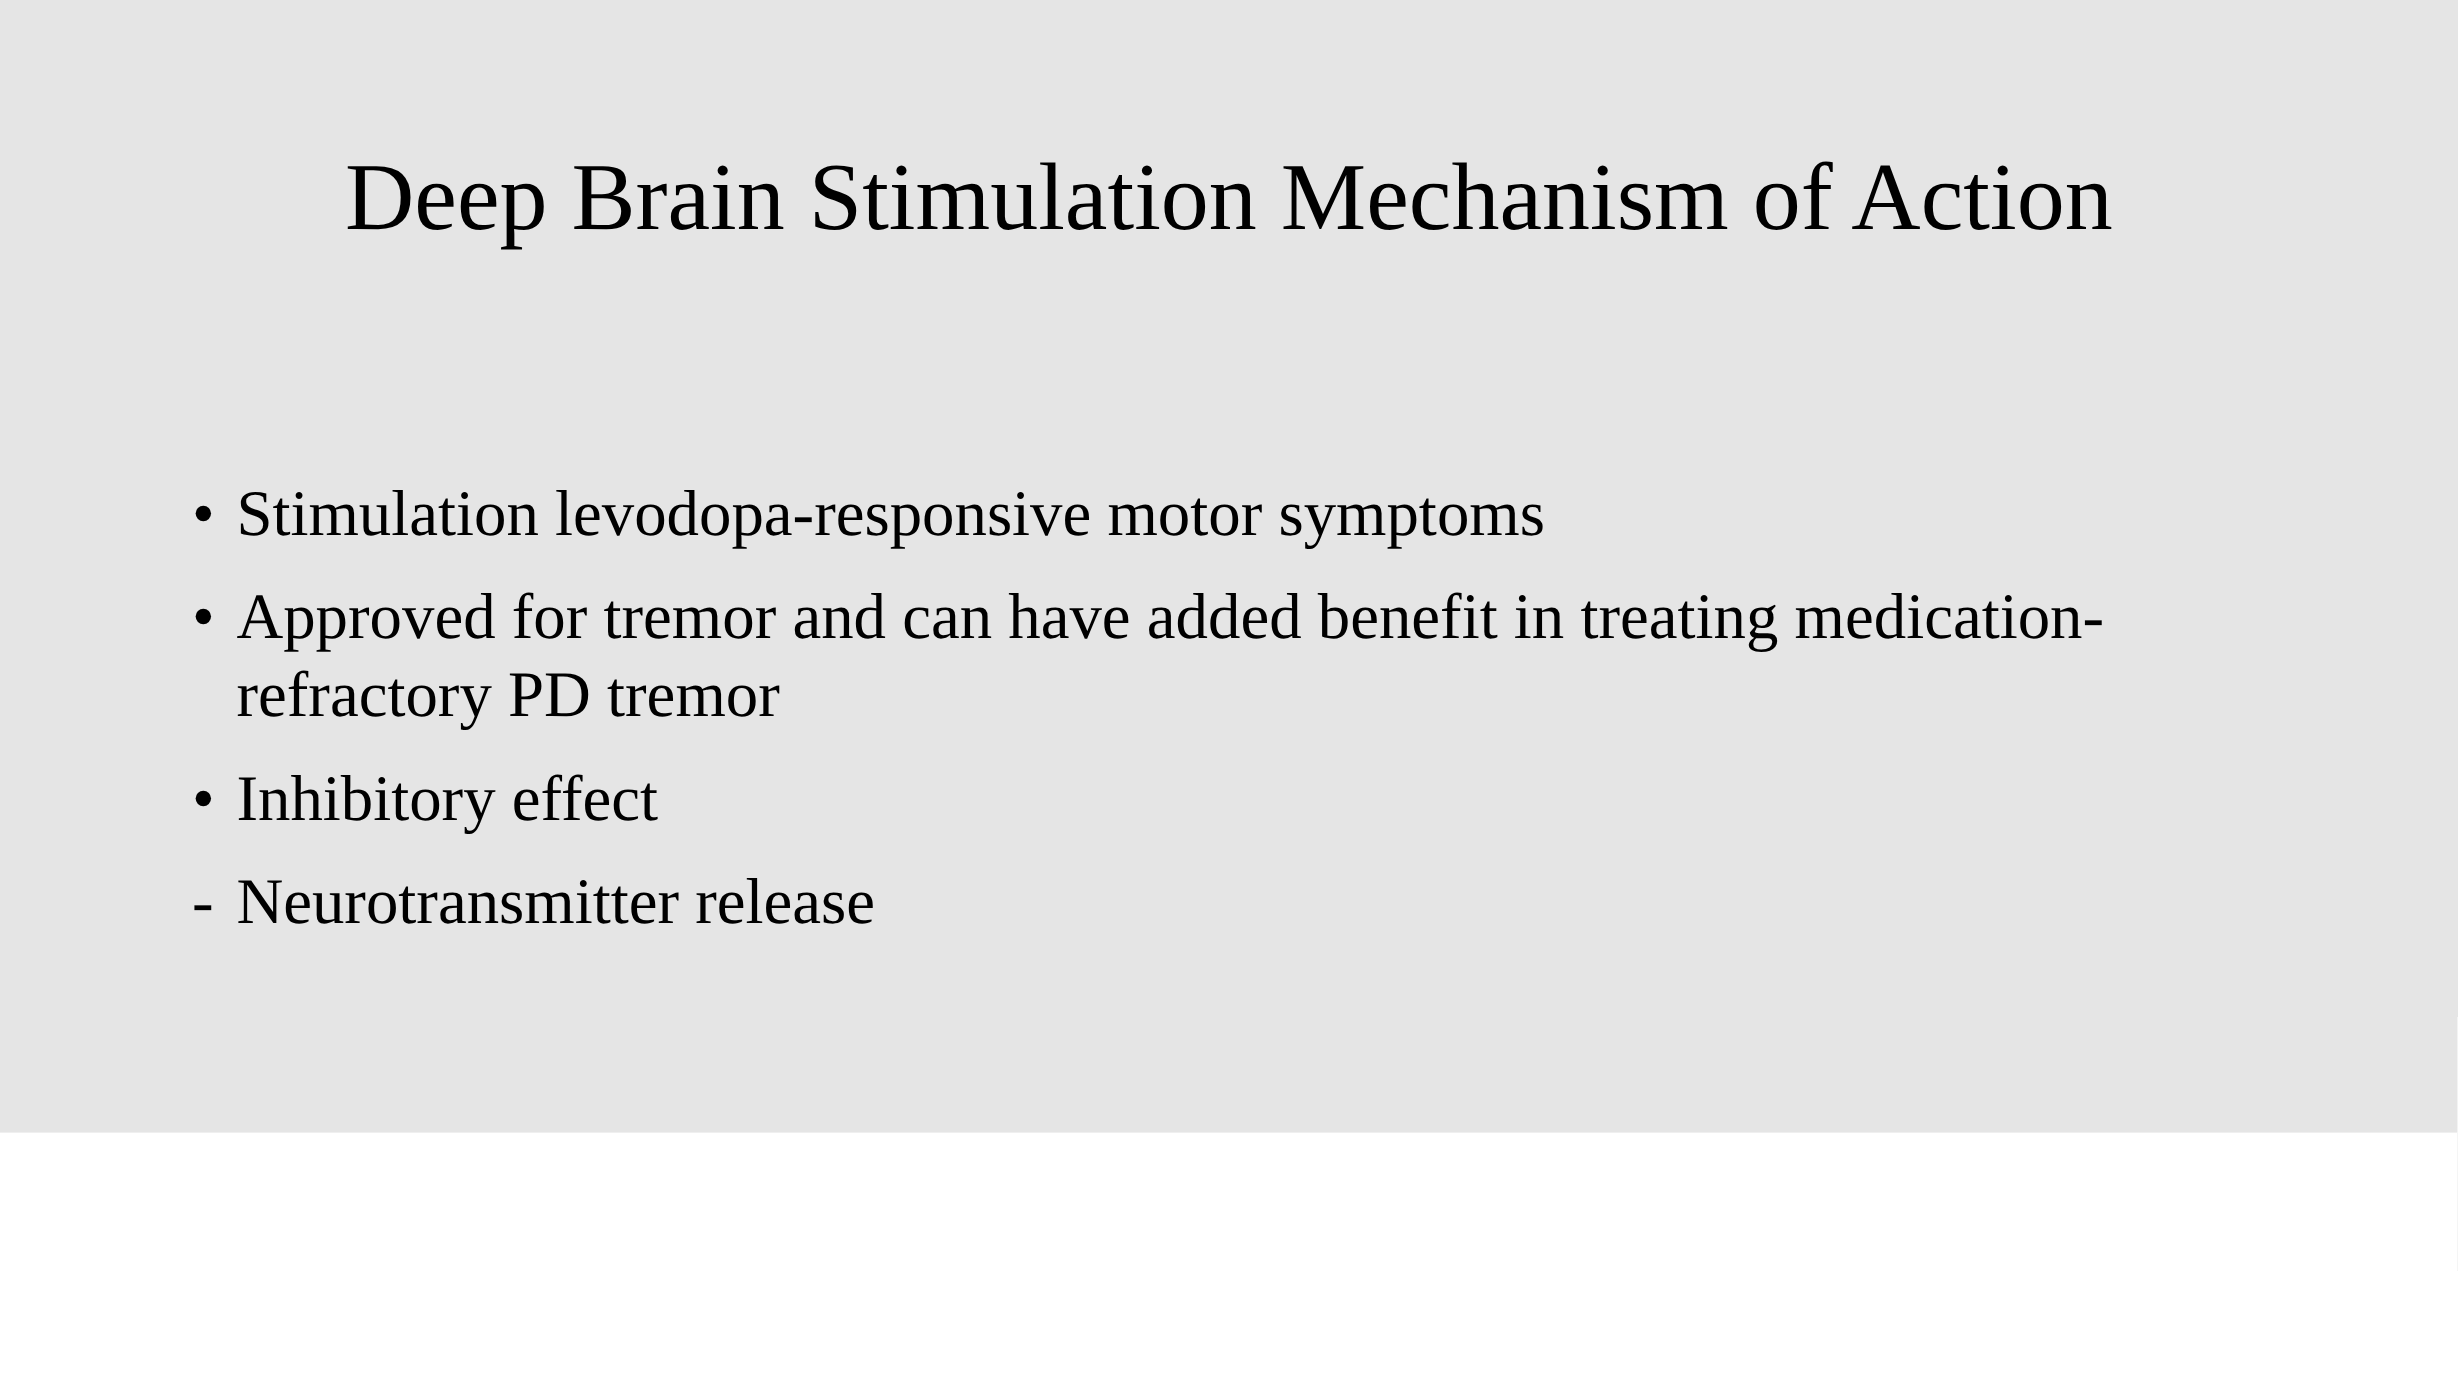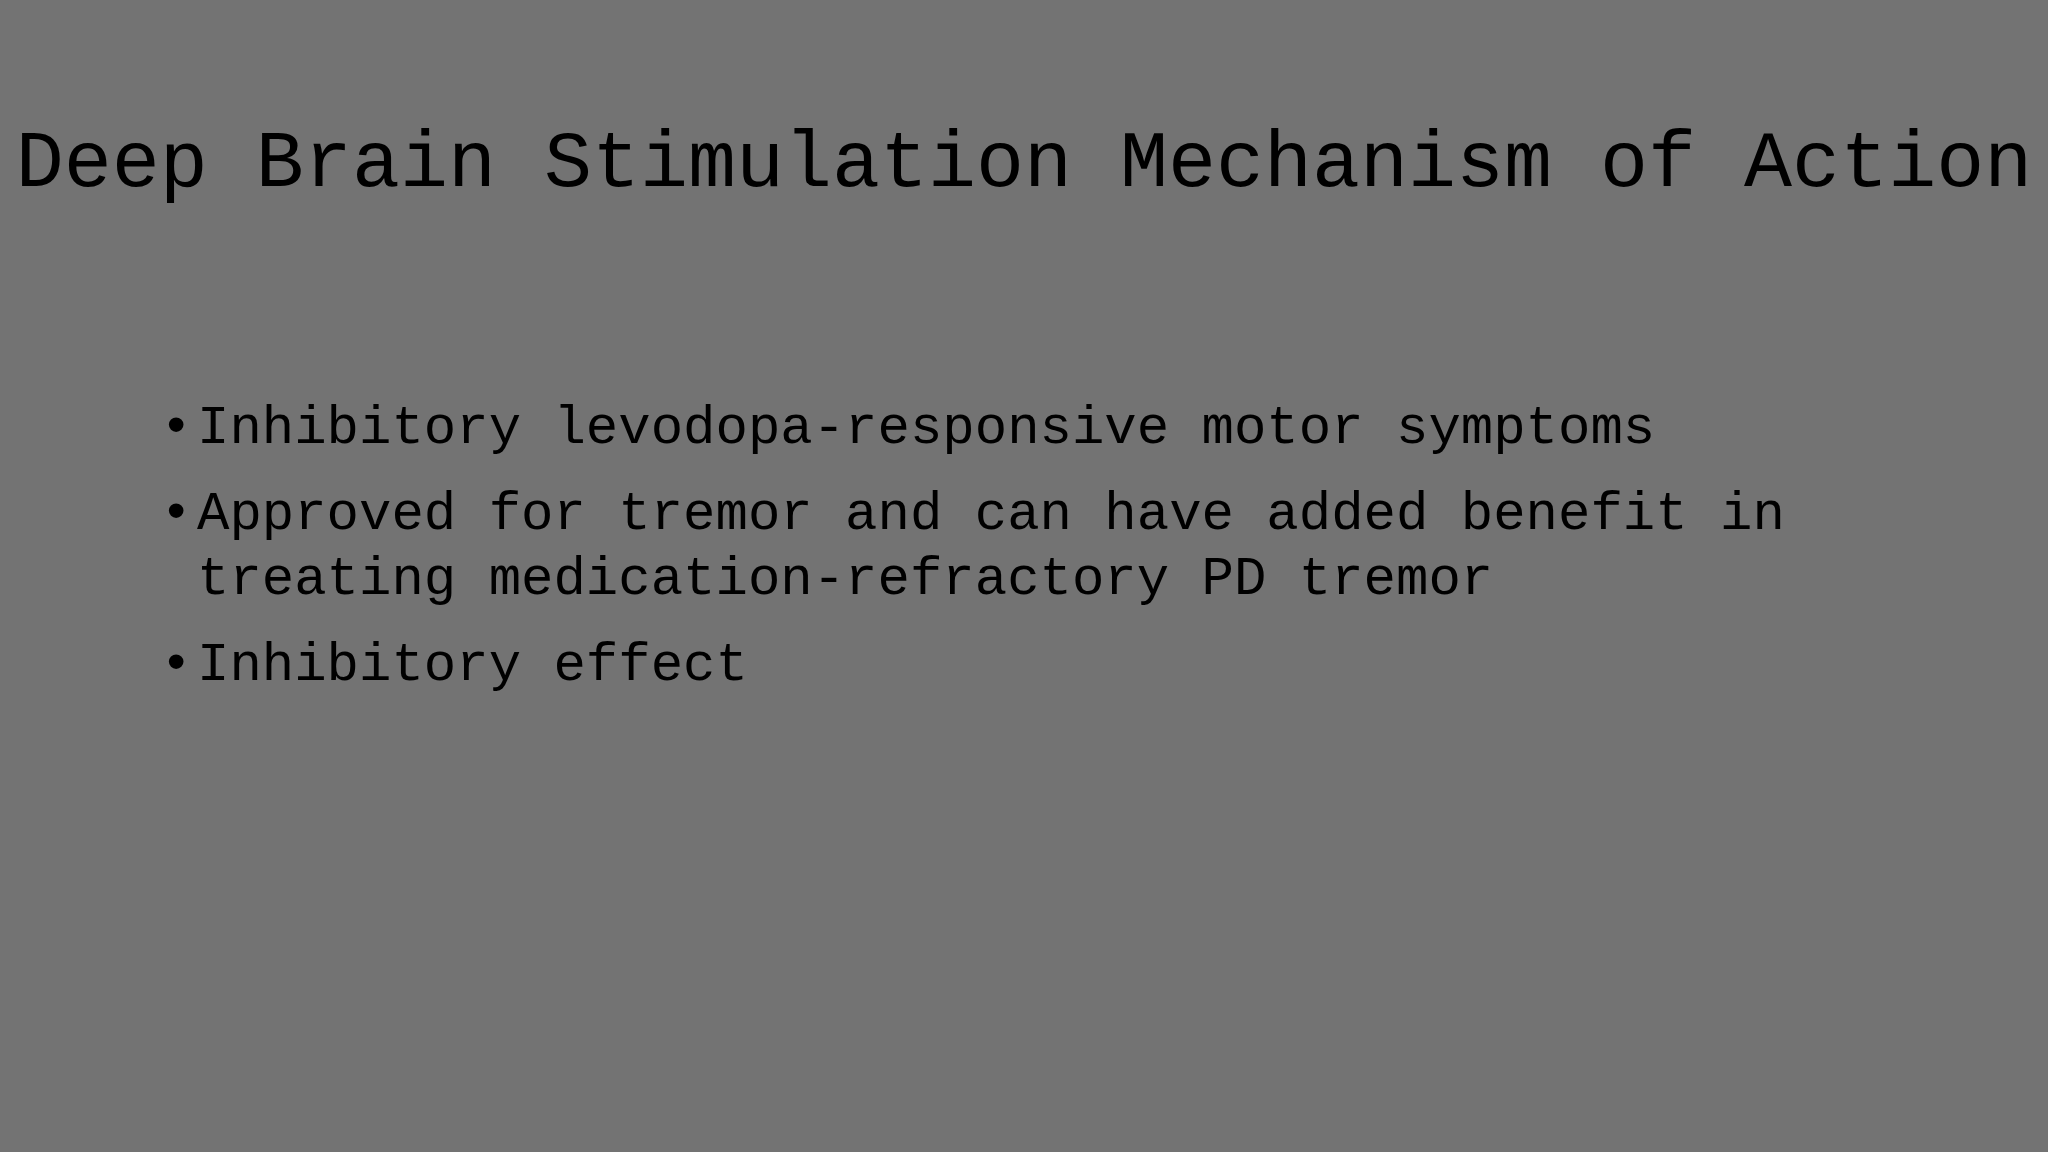--- a/index.html
+++ b/index.html
@@ -3,24 +3,24 @@
 <meta charset="utf-8">
 <style>
   html, body {
     margin: 0;
     padding: 0;
     background: #ffffff;
   }
   .slide {
     position: relative;
     width: 2048px;
-    height: 1152px;
-    background: #737373;
+    height: 944px;
+    background: #e5e5e5;
     color: #000000;
-    font-family: Liberation Mono, monospace;
+    font-family: Liberation Serif, serif;
     overflow: hidden;
   }
   .title {
     position: absolute;
     top: 117px;
     left: 0;
     width: 100%;
     margin: 0;
     font-size: 80px;
     font-weight: 400;
@@ -65,19 +65,20 @@
   }
 </style>
 </head>
 <body>
 
 <div class="slide">
 
   <h1 class="title">Deep Brain Stimulation Mechanism of Action</h1>
 
   <ul class="content">
-    <li class="item"><span class="marker">•</span><span>Inhibitory levodopa-responsive motor symptoms</span></li>
+    <li class="item"><span class="marker">•</span><span>Stimulation levodopa-responsive motor symptoms</span></li>
     <li class="item"><span class="marker">•</span><span>Approved for tremor and can have added benefit in treating medication-refractory PD tremor</span></li>
     <li class="item"><span class="marker">•</span><span>Inhibitory effect</span></li>
+    <li class="item"><span class="marker">-</span><span>Neurotransmitter release</span></li>
   </ul>
 
 
 </div>
 
 </body></html>

